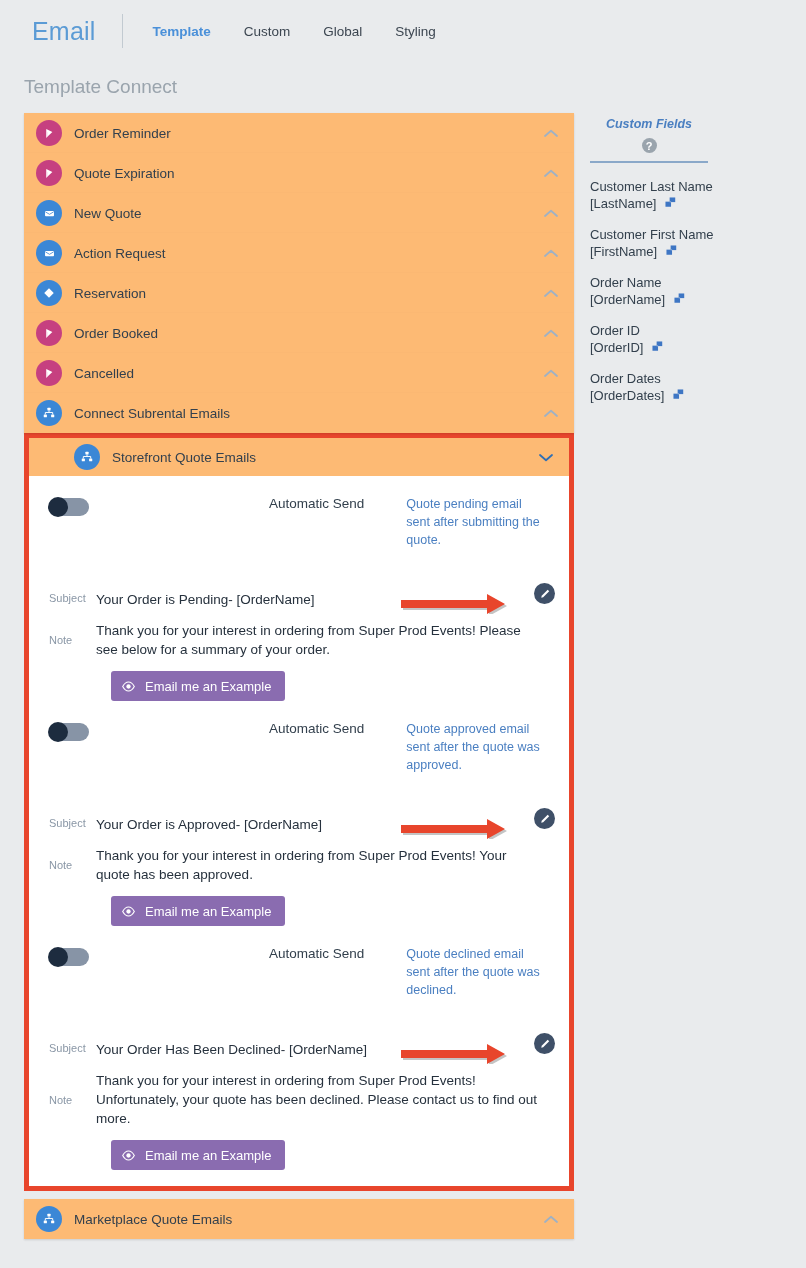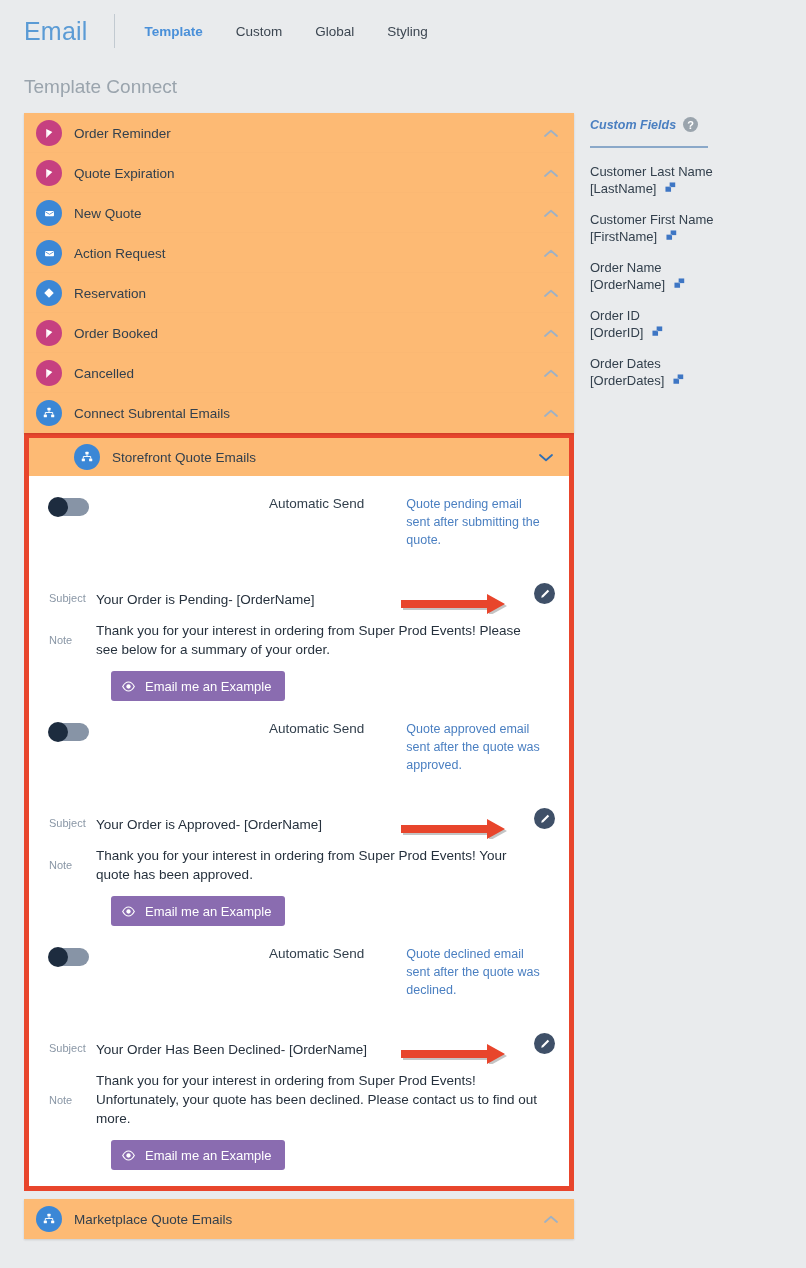--- a/index.html
+++ b/index.html
@@ -12,21 +12,21 @@
     color: #2b3a4a;
     overflow: hidden;
     position: relative;
   }
 
   
   .header {
     height: 62px;
     display: flex;
     align-items: center;
-    padding-left: 24px;
+    padding-left: 32px;
   }
   .app-title {
     font-size: 25px;
     color: #5b9bd5;
     font-weight: 400;
     letter-spacing: 0.2px;
   }
   .hdr-divider {
     width: 1px;
     height: 34px;
@@ -226,22 +226,23 @@
     pointer-events: none;
     z-index: 4;
   }
 
   
   .cf-head {
     display: flex;
     align-items: center;
     gap: 7px;
     border-bottom: 2px solid #8aa8c9;
-    padding-bottom: 14px;
+    padding-bottom: 8px;
     width: 118px;
+    flex-direction: column;
   }
   .cf-title {
     font-size: 12.5px;
     color: #4a7fc1;
     font-weight: bold;
     font-style: italic;
   }
   .help-icon {
     width: 15px; height: 15px;
     border-radius: 50%;

